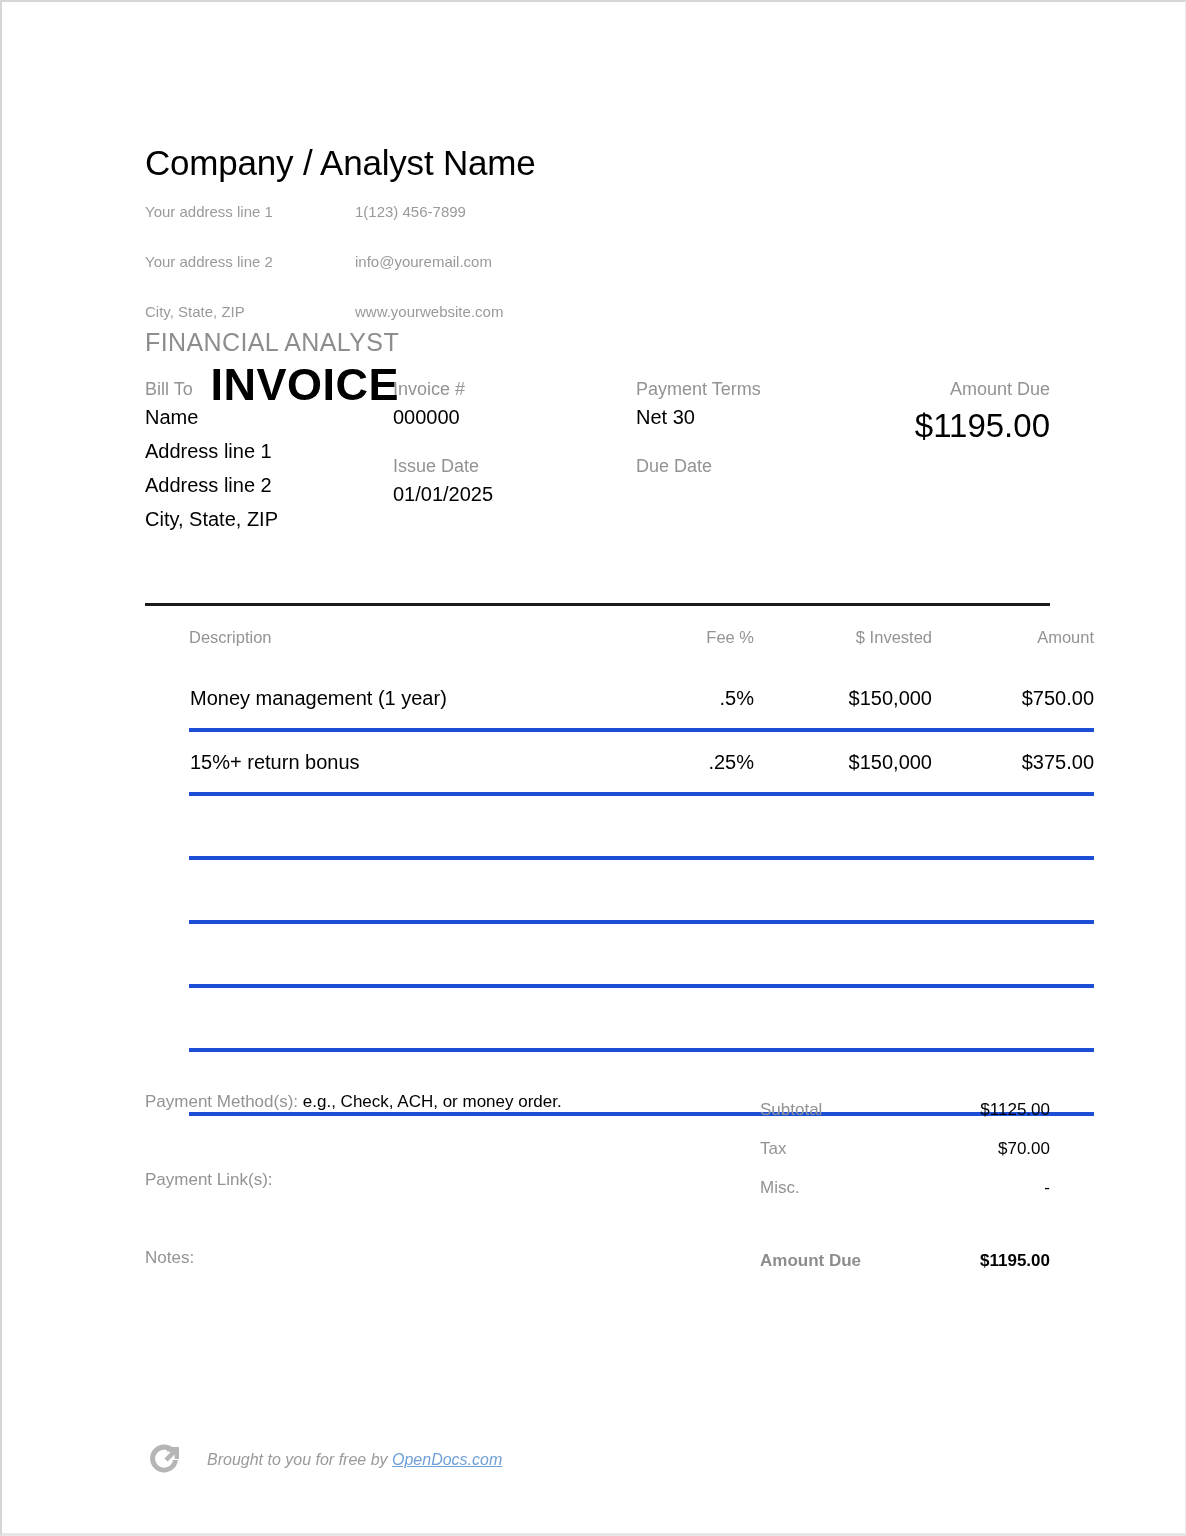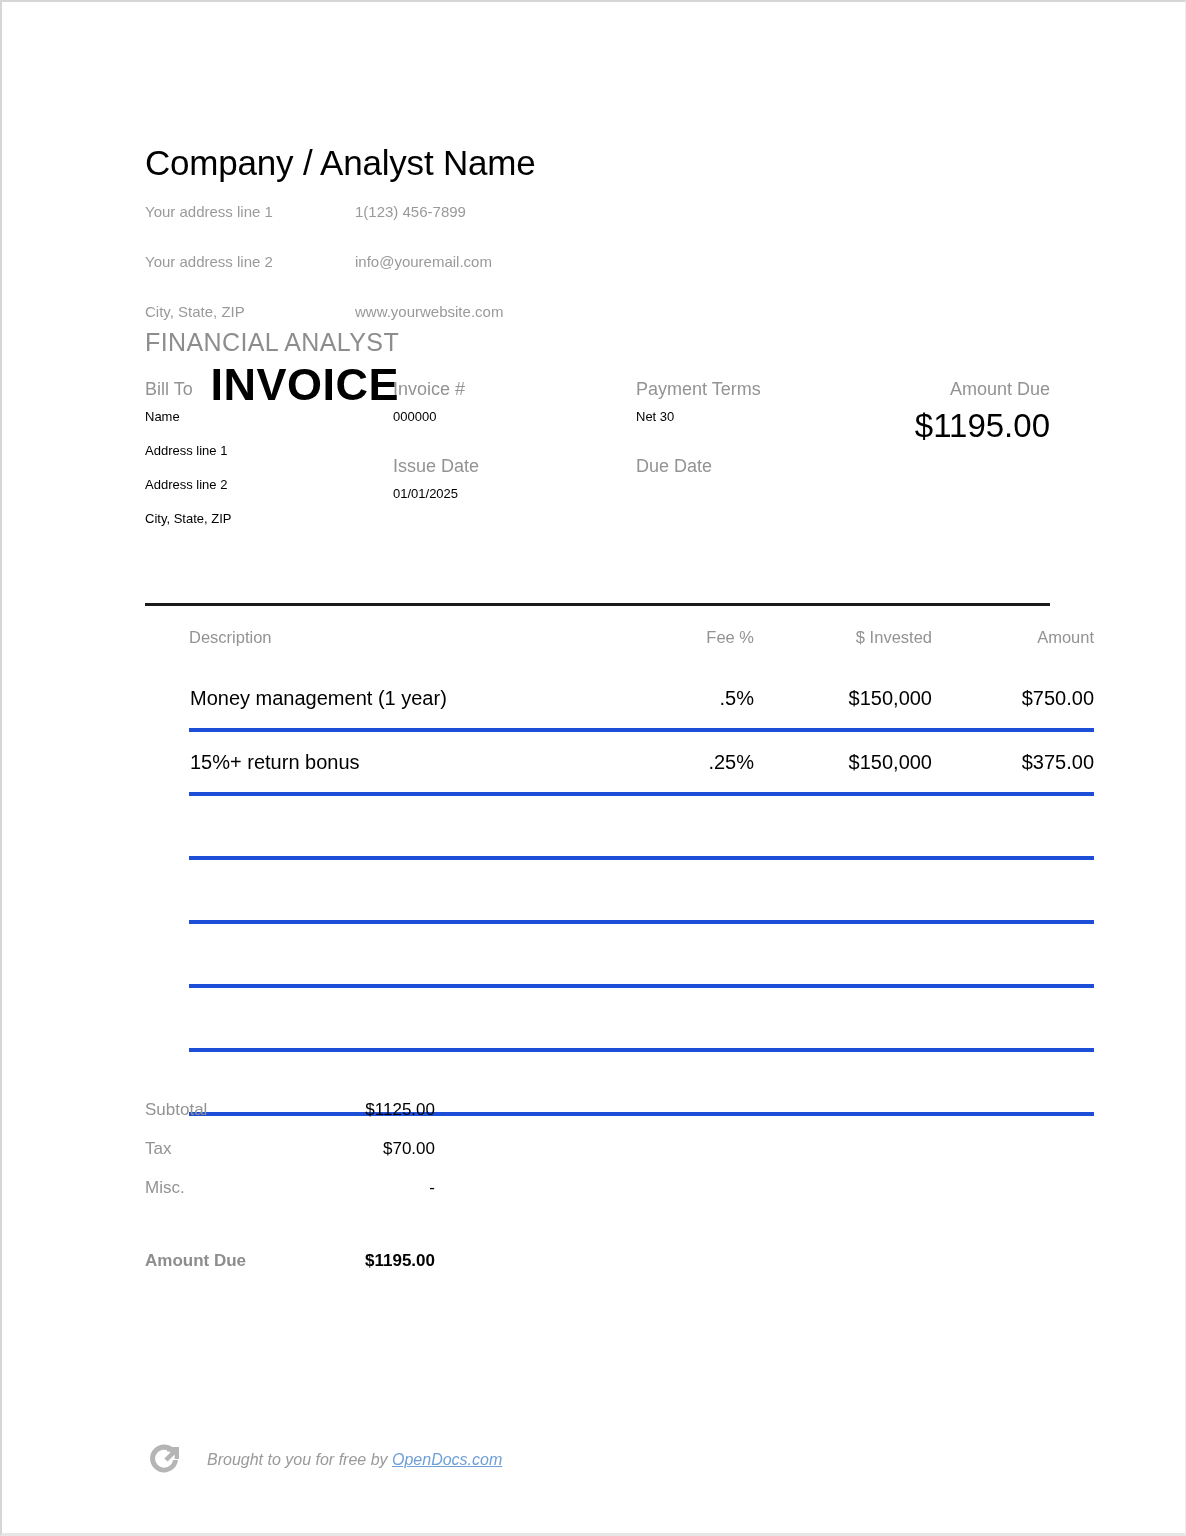--- a/index.html
+++ b/index.html
@@ -100,21 +100,21 @@
   .meta-col-terms { width: 250px; }
   .meta-col-due { width: 164px; text-align: right; }
 
   .meta-label {
     font-size: 18px;
     color: #939393;
     line-height: 22px;
     white-space: nowrap;
   }
   .meta-value {
-    font-size: 13px;
+    font-size: 20px;
     color: #000000;
     line-height: 34px;
     white-space: nowrap;
   }
   .meta-gap { height: 21px; }
   .amount-due-big {
     font-size: 33px;
     color: #000000;
     line-height: 44px;
     margin-top: 4px;
@@ -339,20 +339,34 @@
             <td class="col-desc">&nbsp;</td>
             <td class="col-fee"></td>
             <td class="col-inv"></td>
             <td class="col-amt"></td>
           </tr>
         </tbody>
       </table>
     </div>
 
     <div class="lower">
+      <div class="pay-block">
+        <div class="pay-line">
+          <span>Payment Method(s):</span>
+          <b>e.g., Check, ACH, or money order.</b>
+        </div>
+        <div class="pay-line">
+          <span>Payment Link(s):</span>
+          <b></b>
+        </div>
+        <div class="pay-line">
+          <span>Notes:</span>
+          <b></b>
+        </div>
+      </div>
 
       <div class="totals">
         <div class="totals-row">
           <span class="t-label">Subtotal</span>
           <span class="t-value">$1125.00</span>
         </div>
         <div class="totals-row">
           <span class="t-label">Tax</span>
           <span class="t-value">$70.00</span>
         </div>

